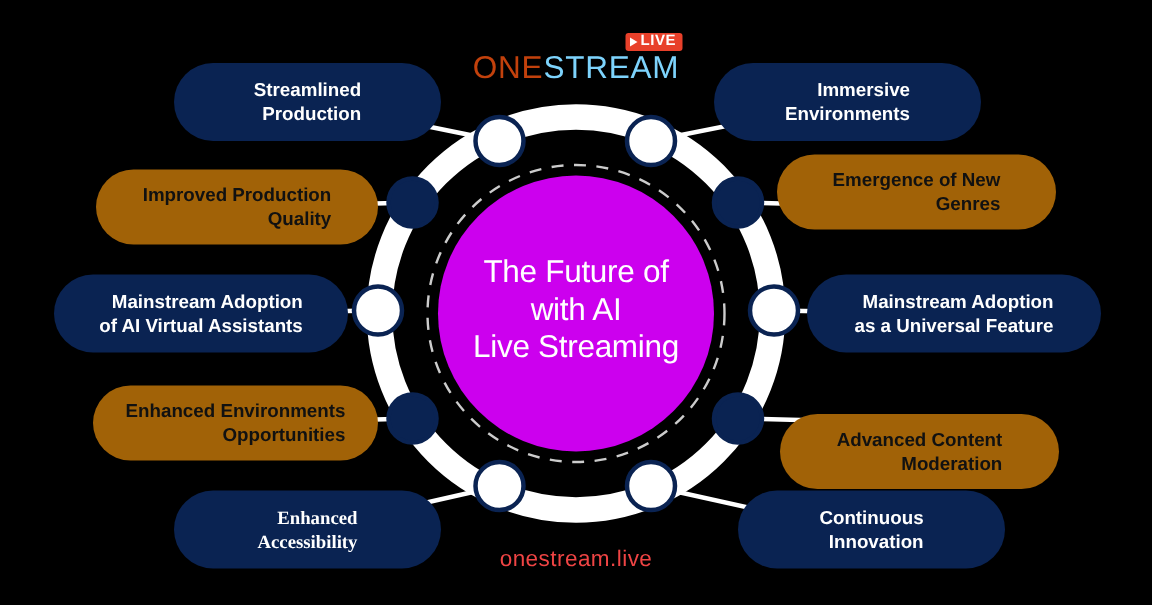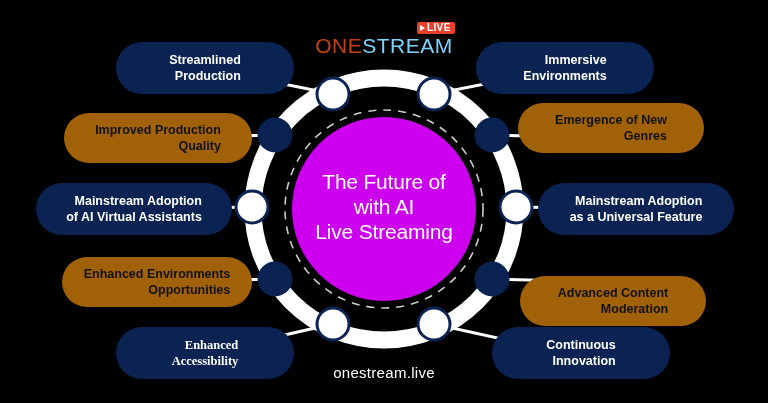--- a/index.html
+++ b/index.html
@@ -128,21 +128,21 @@
     color: #111111;
   }
 
   
   #footer {
     position: absolute;
     left: 0;
     top: 364px;
     width: 768px;
     text-align: center;
-    color: #ffffff;
+    color: #ef4444;
     font-family: "Liberation Sans", sans-serif;
     font-size: 15px;
     font-weight: 400;
     letter-spacing: 0.3px;
   }
 </style>
 </head>
 <body>
 
 <div id="canvas">

